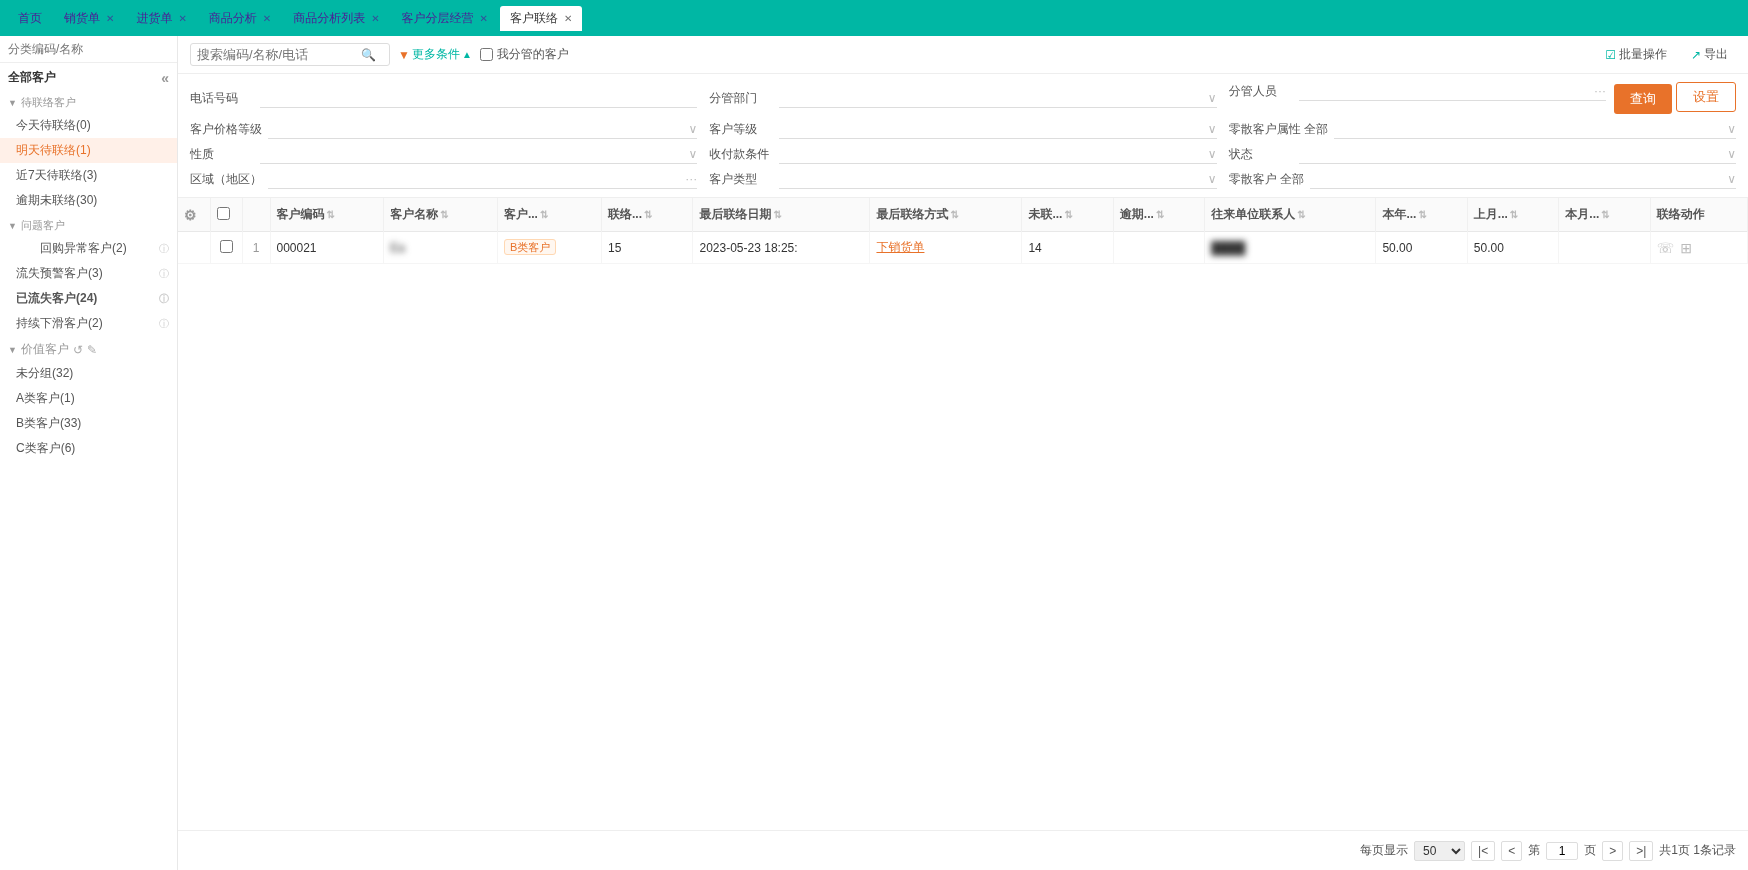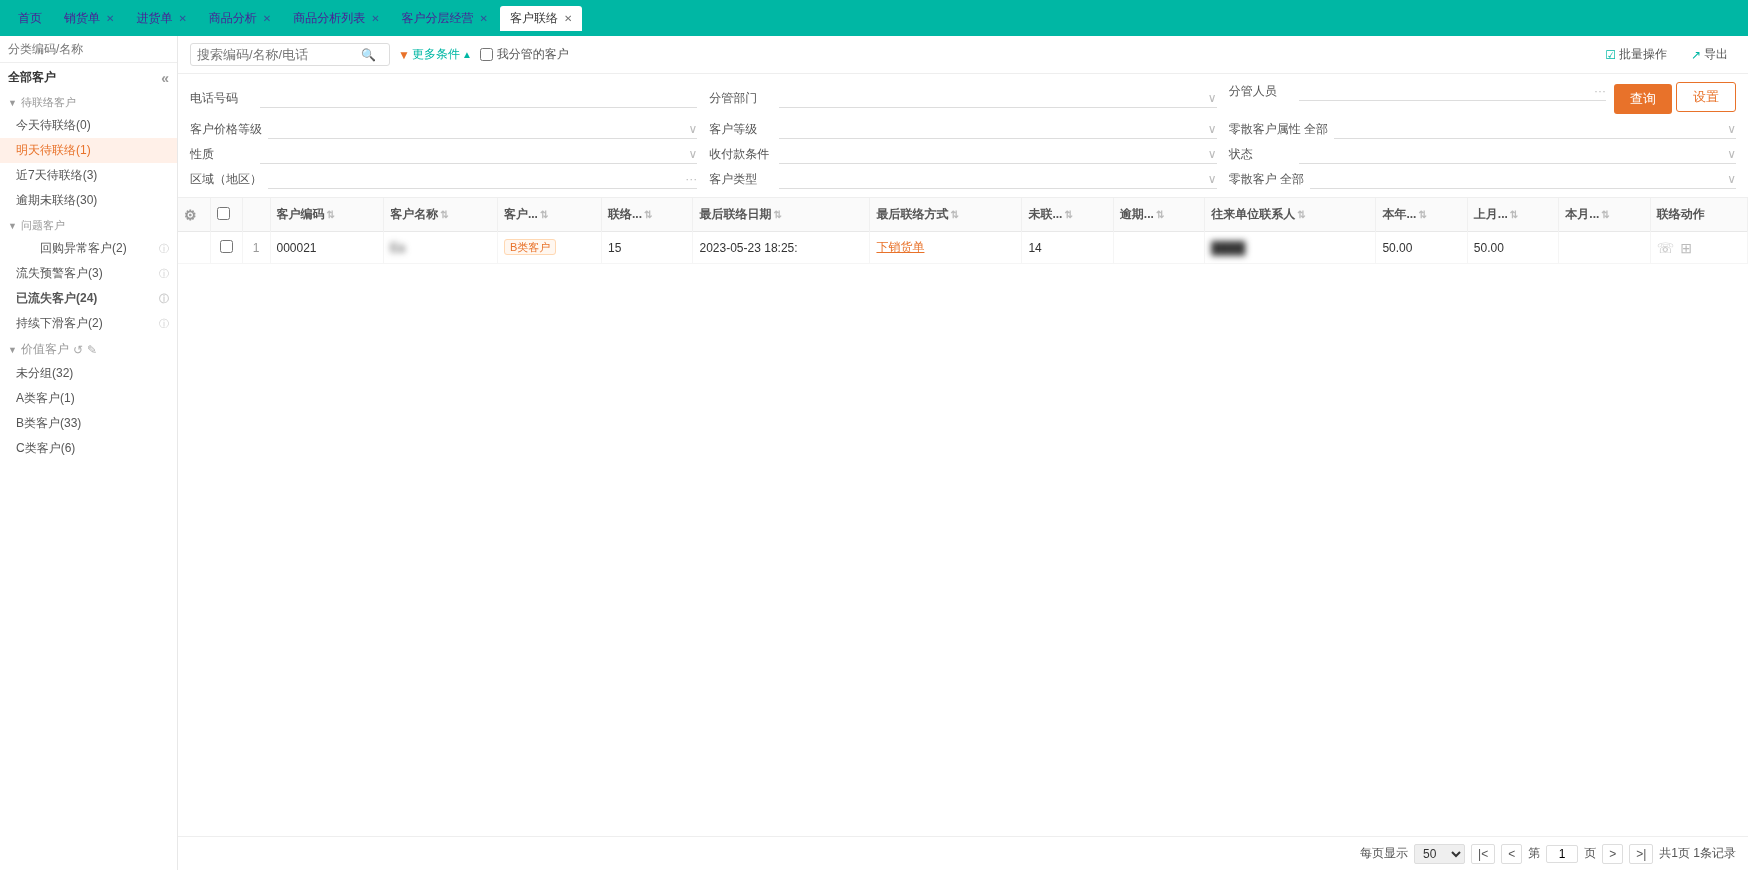--- a/index.html
+++ b/index.html
@@ -180,21 +180,21 @@
     .action-icons { display: flex; gap: 6px; align-items: center; }
     .action-icon { color: #bbb; cursor: pointer; font-size: 14px; }
 
     
     .footer {
       background: #fff;
       border-top: 1px solid #eee;
       padding: 12px 12px;
       display: flex; align-items: center; justify-content: flex-end;
       gap: 6px;
-      height: 34px;
+      height: 40px;
     }
     .footer-text { color: #555; }
     .footer-select {
       border: 1px solid #ddd; border-radius: 2px;
       padding: 1px 4px; font-size: 12px; color: #333;
     }
     .pagination-btn {
       border: 1px solid #ddd; background: #fff; color: #555;
       padding: 2px 6px; cursor: pointer; border-radius: 2px; font-size: 12px;
     }

